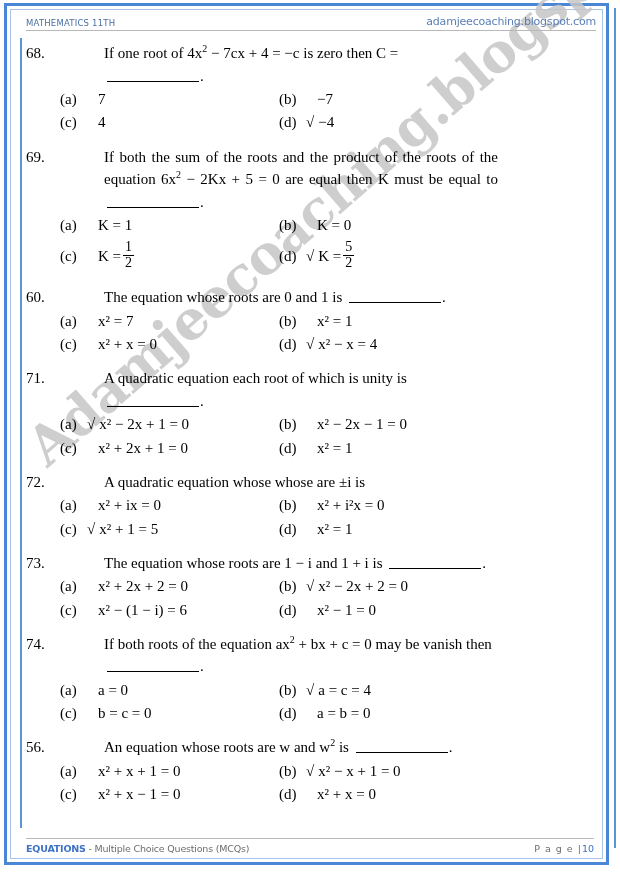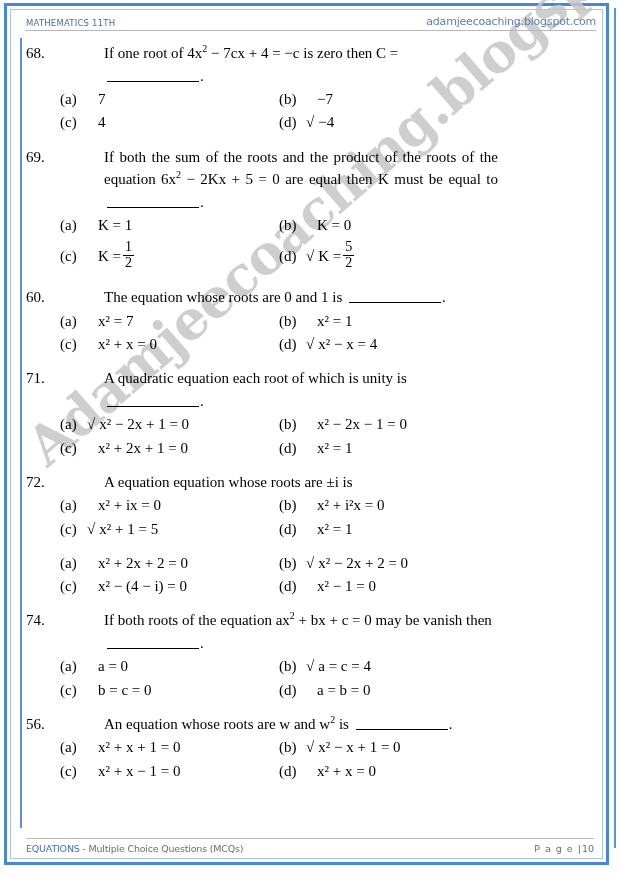--- a/index.html
+++ b/index.html
@@ -223,21 +223,21 @@
     border-top: 1px solid #b8b8b8;
     padding-top: 4px;
   }
   .footer-left {
     font-family: "DejaVu Sans", sans-serif;
     font-size: 9.5px;
     letter-spacing: -0.2px;
   }
   .footer-chapter {
     color: #3d72c4;
-    font-weight: normal;
+    font-weight: bold;
   }
   .footer-sub {
     color: #6d6d6d;
   }
   .footer-right {
     font-family: "DejaVu Sans", sans-serif;
     font-size: 9.5px;
     color: #6d6d6d;
     letter-spacing: 1px;
   }
@@ -388,21 +388,21 @@
             <div class="opt">
               <span class="opt-tag">(d)</span>
               <span class="opt-text">x² = 1</span>
             </div>
           </div>
         </div>
       </div>
       <div class="q-block">
         <div class="q-head">
           <div class="q-num">72.</div>
-          <div class="q-stem">A equation equation whose roots are ±i  is</div>
+          <div class="q-stem">A quadratic equation whose whose are ±i  is</div>
         </div>
         <div class="opts">
           <div class="opt-row">
             <div class="opt">
               <span class="opt-tag">(a)</span>
               <span class="opt-text">x² + ix = 0</span>
             </div>
             <div class="opt">
               <span class="opt-tag">(b)</span>
               <span class="opt-text">x² + i²x = 0</span>
@@ -415,36 +415,40 @@
               <span class="opt-text tight">x² + 1 = 5</span>
             </div>
             <div class="opt">
               <span class="opt-tag">(d)</span>
               <span class="opt-text">x² = 1</span>
             </div>
           </div>
         </div>
       </div>
       <div class="q-block">
+        <div class="q-head">
+          <div class="q-num">73.</div>
+          <div class="q-stem">The equation whose roots are 1 − i and 1 + i  is <span class="blank"></span>.</div>
+        </div>
         <div class="opts">
           <div class="opt-row">
             <div class="opt">
               <span class="opt-tag">(a)</span>
               <span class="opt-text">x² + 2x + 2 = 0</span>
             </div>
             <div class="opt">
               <span class="opt-tag">(b)</span>
               <span class="tick">√</span>
               <span class="opt-text tight">x² − 2x + 2 = 0</span>
             </div>
           </div>
           <div class="opt-row">
             <div class="opt">
               <span class="opt-tag">(c)</span>
-              <span class="opt-text">x² − (4 − i) = 0</span>
+              <span class="opt-text">x² − (1 − i) = 6</span>
             </div>
             <div class="opt">
               <span class="opt-tag">(d)</span>
               <span class="opt-text">x² − 1 = 0</span>
             </div>
           </div>
         </div>
       </div>
       <div class="q-block">
         <div class="q-head">

